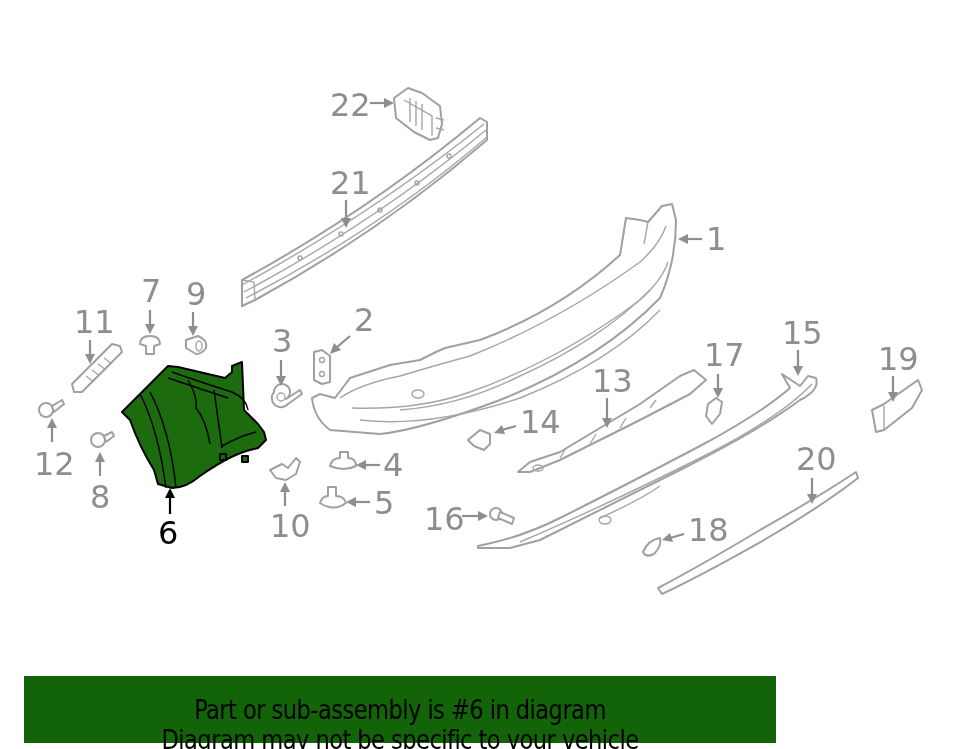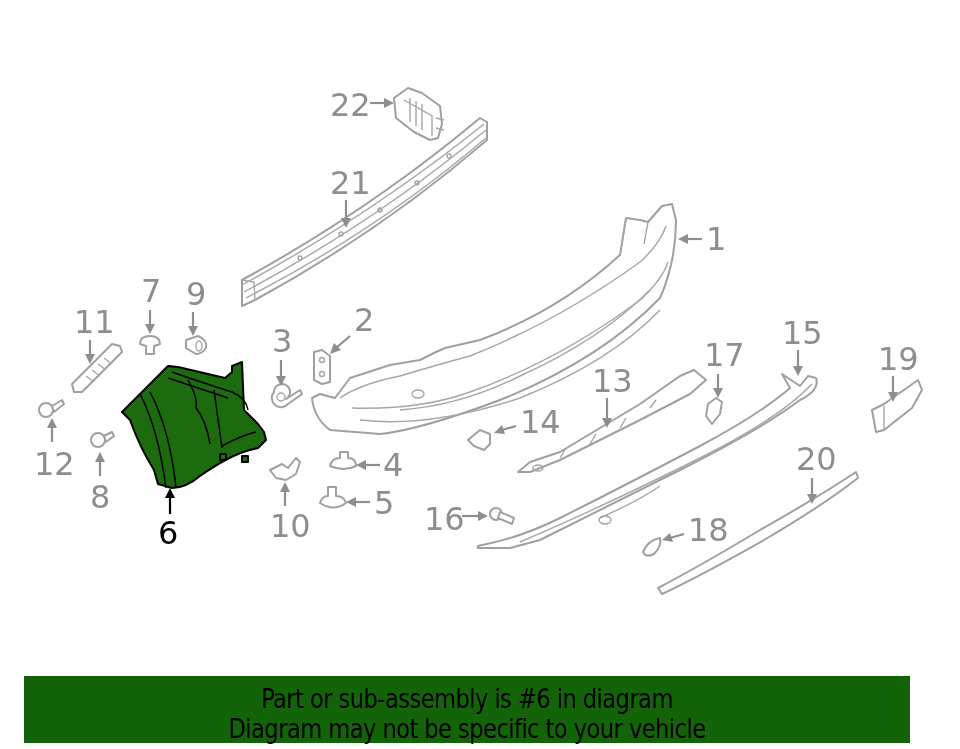--- a/index.html
+++ b/index.html
@@ -9,24 +9,24 @@
   .callout.active { fill: #000000; }
   .part { fill: #ffffff; stroke: #a0a0a0; stroke-width: 2; stroke-linejoin: round; }
   .detail { fill: none; stroke: #a6a6a6; stroke-width: 1.4; }
   .arrow { stroke: #8e8e8e; stroke-width: 2.2; fill: none; }
   .arrowhead { fill: #8e8e8e; }
   .arrow.active { stroke: #000000; }
   .arrowhead.active { fill: #000000; }
   .highlight { fill: #1c6b0e; stroke: #000000; stroke-width: 2; stroke-linejoin: round; }
   .hl-line { fill: none; stroke: #000000; stroke-width: 1.5; }
   #banner {
-    position: absolute; left: 24px; top: 676px; width: 886px; height: 67px;
+    position: absolute; left: 24px; top: 676px; width: 752px; height: 67px;
     background: #136309; color: #000000; text-align: center;
     font-family: "DejaVu Sans Condensed", "DejaVu Sans", sans-serif;
-    font-size: 27px; line-height: 30px; padding-top: 8px; box-sizing: border-box;
+    font-size: 27px; line-height: 30px; padding-top: 19px; box-sizing: border-box;
     letter-spacing: -0.6px;
   }
   #banner div { transform: scaleX(0.93); }
 </style>
 </head>
 <body>
 
 <svg id="diagram" viewBox="0 0 960 670" xmlns="http://www.w3.org/2000/svg">
 
   <g>

